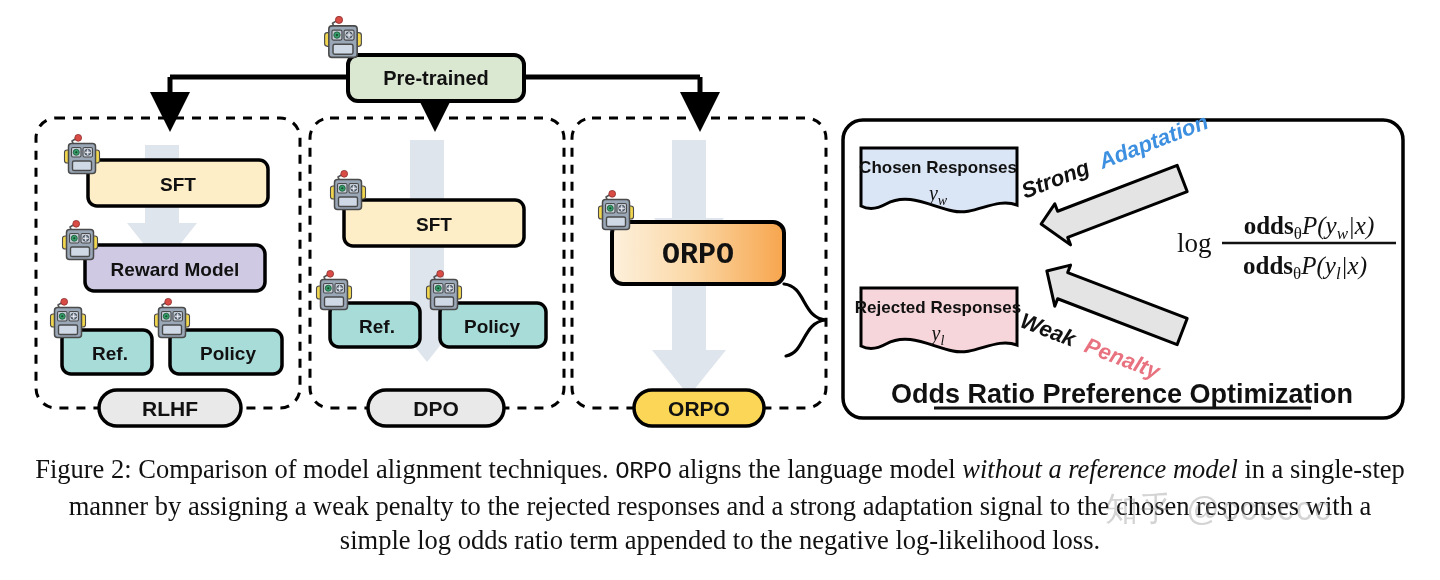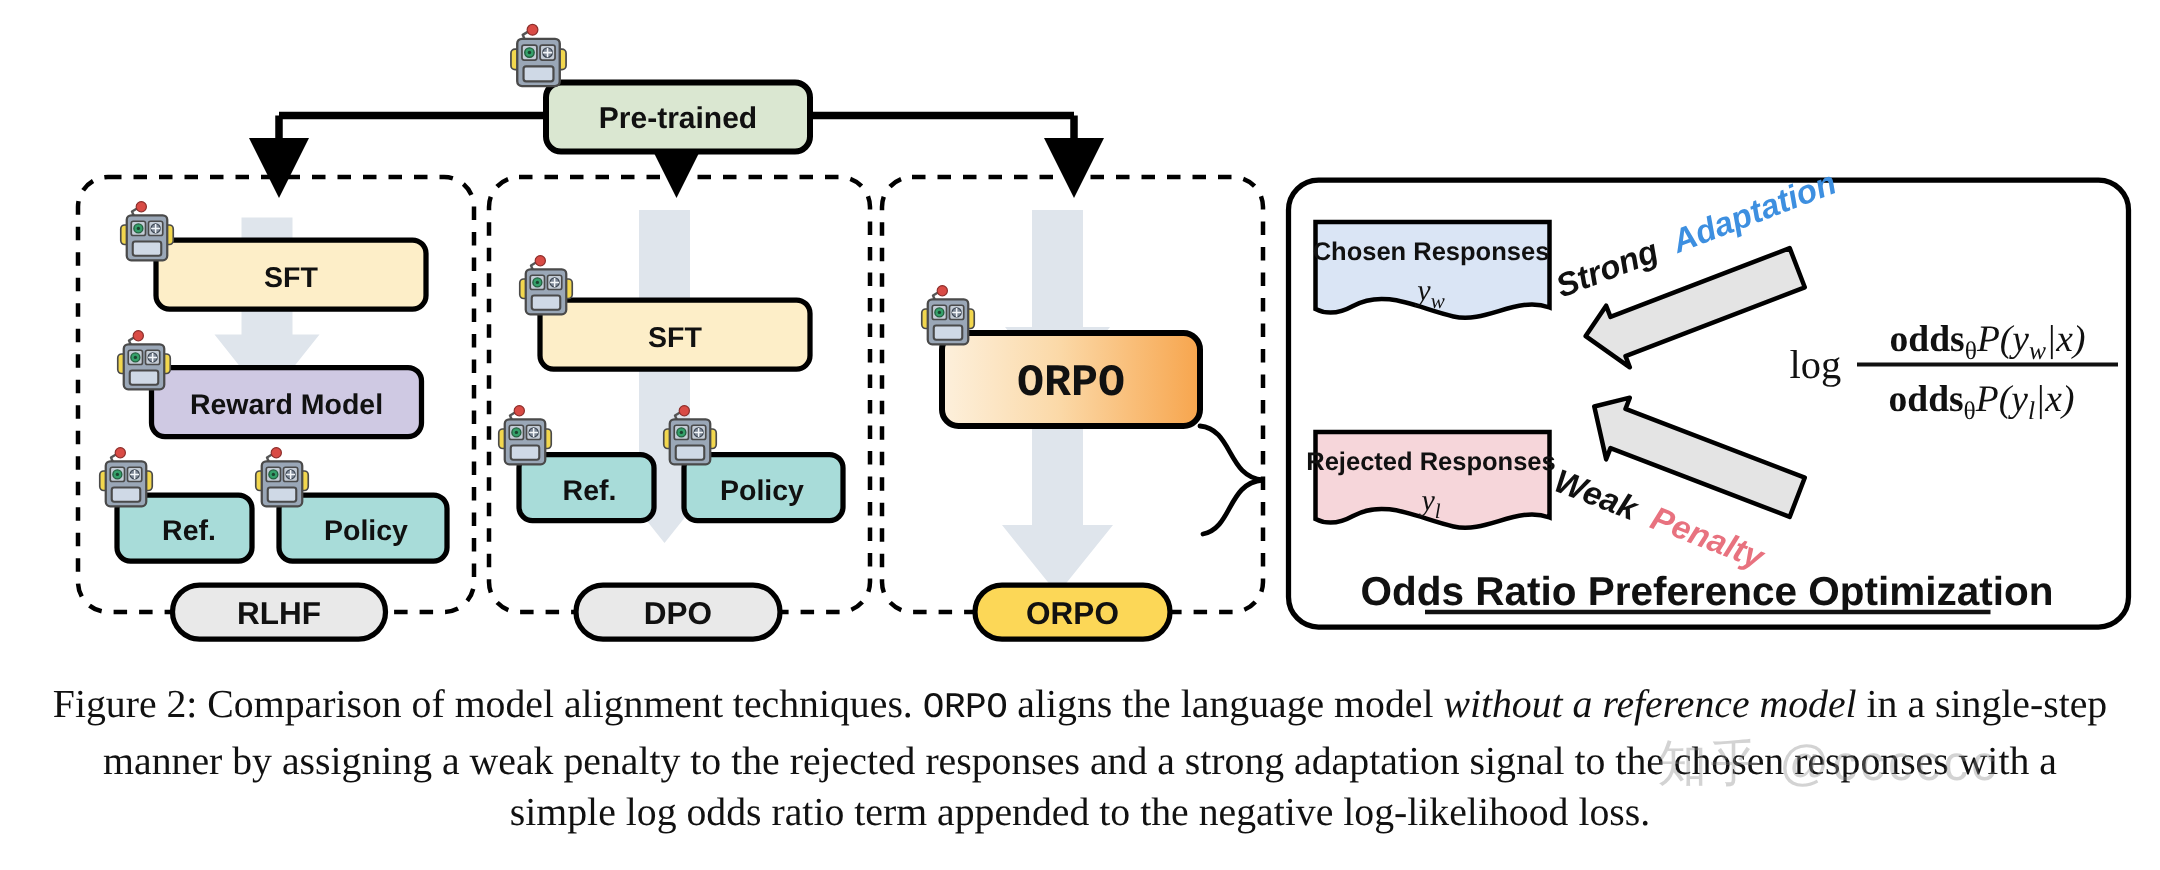--- a/index.html
+++ b/index.html
@@ -1,18 +1,18 @@
 <!DOCTYPE html>
 <html><head>
 <meta charset="utf-8">
 <style>
   html,body{margin:0;padding:0;background:#fff;}
   body{width:1440px;height:580px;position:relative;overflow:hidden;
        font-family:"Liberation Sans",sans-serif;}
-  .fig{position:absolute;left:16px;top:0;width:1286px;height:440px;}
+  .fig{position:absolute;left:0;top:0;width:1286px;height:440px;}
   .cap{position:absolute;left:34px;top:452px;width:1372px;
        font-family:"Liberation Serif",serif;font-size:26.5px;line-height:34px;
        color:#111;text-align:center;}
   .cap i{font-style:italic;}
   .cap .mono{font-family:"Liberation Mono",monospace;font-size:24px;letter-spacing:-0.3px;}
   .wm{position:absolute;left:1105px;top:487px;font-family:"Liberation Sans",sans-serif;
       font-size:33px;color:rgba(140,140,140,.38);letter-spacing:2px;white-space:nowrap;
       pointer-events:none;}
   svg{display:block;}
 </style>

